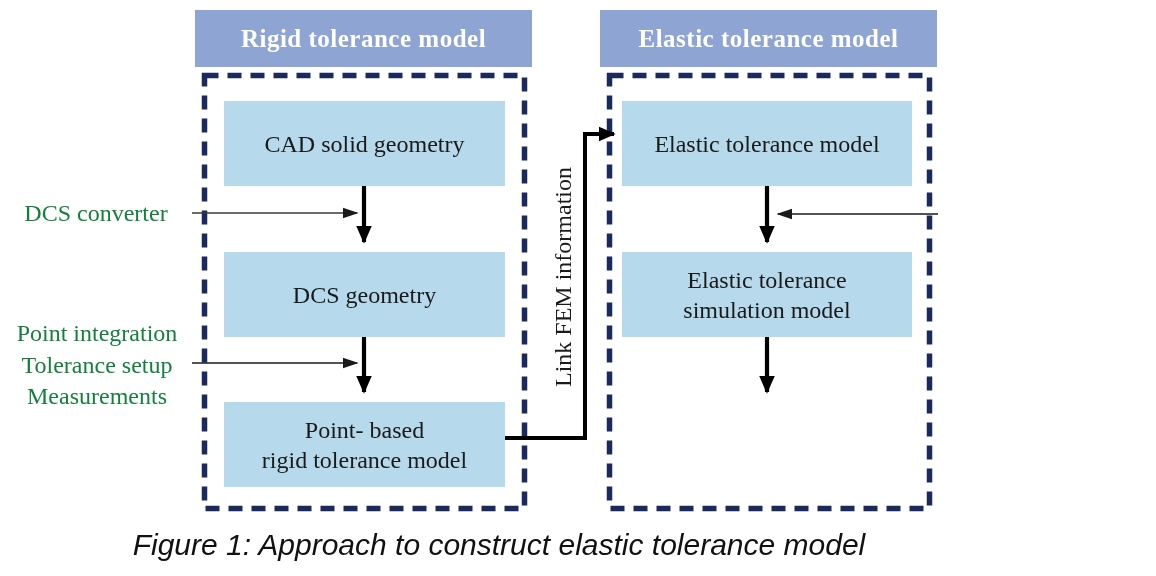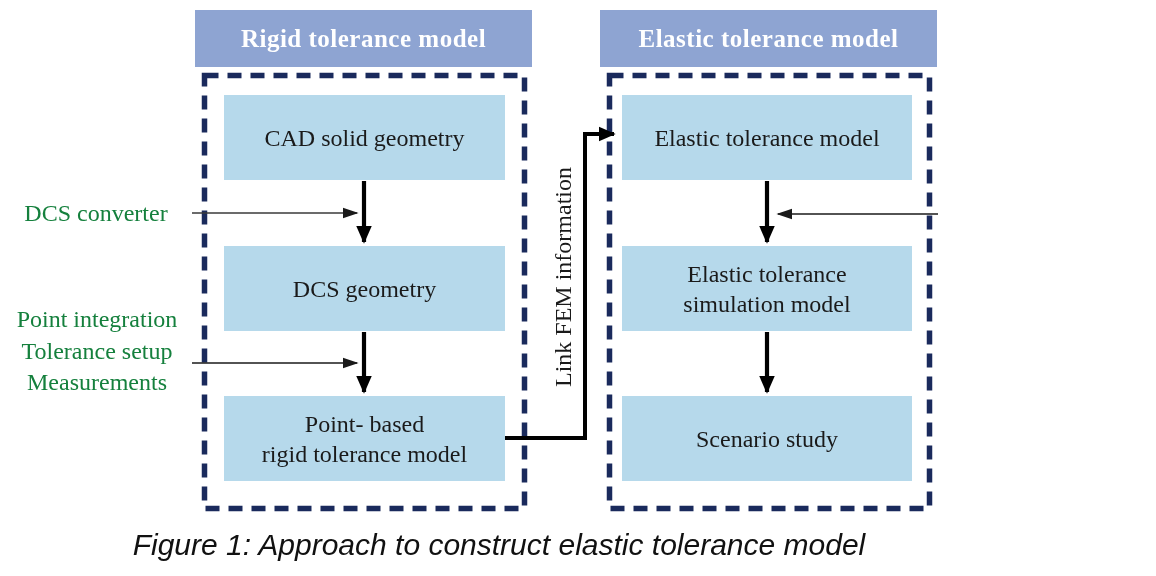--- a/index.html
+++ b/index.html
@@ -39,20 +39,21 @@
     background: #B6D9EB;
     color: #1a1a1a;
     font-size: 24px;
     display: flex;
     align-items: center;
     justify-content: center;
     text-align: center;
     white-space: pre-line;
     line-height: 1.25;
     z-index: 2;
+    margin-top: 6px;
   }
   .side-label {
     position: absolute;
     color: #15803d;
     font-size: 24px;
     text-align: center;
     white-space: pre-line;
     line-height: 1.32;
     z-index: 2;
   }
@@ -114,23 +115,22 @@
   <div class="panel-header" style="left:600px; top:10px;">Elastic tolerance model</div>
 
   <div class="flow-box" style="left:224px; top:95px; width:281px; height:85px;">CAD solid geometry</div>
   <div class="flow-box" style="left:224px; top:396px; width:281px; height:85px;">Point- based
 rigid tolerance model</div>
   <div class="flow-box" style="left:224px; top:246px; width:281px; height:85px;">DCS geometry</div>
 
   <div class="flow-box" style="left:622px; top:95px; width:290px; height:85px;">Elastic tolerance model</div>
   <div class="flow-box" style="left:622px; top:246px; width:290px; height:85px;">Elastic tolerance
 simulation model</div>
-  <div class="flow-box" style="left:622px; top:396px; width:290px; height:85px;">Scenario study</div>
 
   <div class="side-label" style="left:5px; top:198px; width:182px;">DCS converter</div>
-  <div class="side-label" style="left:2px; top:304px; width:190px;">Point integration
+  <div class="side-label" style="left:2px; top:318px; width:190px;">Point integration
 Tolerance setup
 Measurements</div>
   <div class="rotated-label">Link FEM information</div>
 
   <div class="caption">Figure 1: Approach to construct elastic tolerance model</div>
 
 </div>
 
 </body></html>

